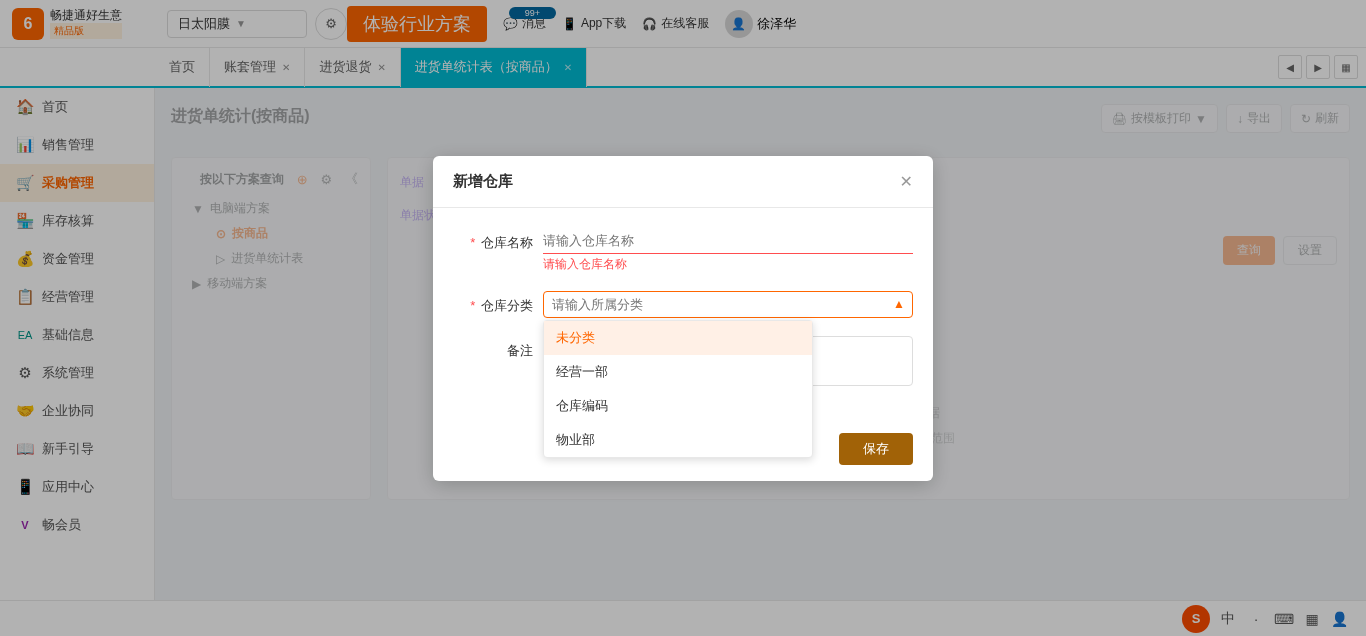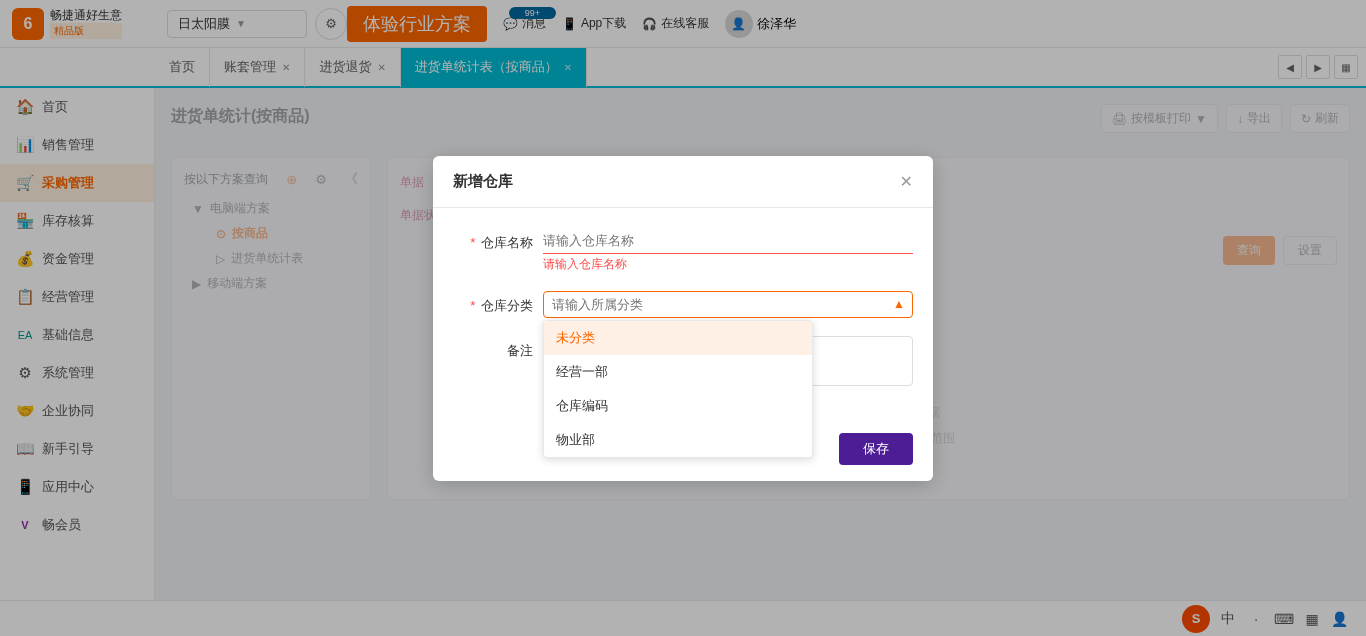--- a/index.html
+++ b/index.html
@@ -328,21 +328,21 @@
       color: #333;
       min-height: 50px;
     }
     .modal-footer {
       display: flex;
       justify-content: flex-end;
       padding: 10px 20px 16px;
       gap: 10px;
     }
     .btn-save {
-      background: #4c1d95;
+      background: #a16207;
       color: #fff;
       border: none;
       border-radius: 4px;
       padding: 7px 24px;
       font-size: 13px;
       cursor: pointer;
     }
 
     
     .bottom-bar {
@@ -380,21 +380,21 @@
       display: flex; align-items: center;
     }
 
     
     .bg-content {
       opacity: 0.4;
     }
     .query-row {
       display: flex; align-items: center; gap: 12px; margin-bottom: 8px;
     }
-    .q-label { font-size: 12px; color: #be185d; }
+    .q-label { font-size: 12px; color: #8b5cf6; }
     .q-input {
       border: 1px solid #ddd; border-radius: 4px; padding: 4px 8px; font-size: 12px; width: 160px;
     }
     .q-btn {
       background: #ff6600; color: #fff; border: none; border-radius: 4px; padding: 5px 14px; font-size: 12px; cursor: pointer;
     }
     .q-btn-outline {
       background: #fff; color: #555; border: 1px solid #ddd; border-radius: 4px; padding: 5px 14px; font-size: 12px; cursor: pointer;
     }
   </style>
@@ -540,21 +540,21 @@
           <span>↻</span>
           <span>刷新</span>
         </div>
       </div>
     </div>
 
     <div style="display:flex; gap:16px;">
 
       <div style="width:200px; background:#fff; border:1px solid #e8e8e8; border-radius:4px; padding:12px;">
         <div style="display:flex; align-items:center; justify-content:space-between; margin-bottom:8px;">
-          <span style="font-size:12px; font-weight:normal; color:#333;">按以下方案查询</span>
+          <span style="font-size:12px; font-weight:bold; color:#333;margin-left:16px;">按以下方案查询</span>
           <span style="cursor:pointer; color:#ff6600;">⊕</span>
           <span style="cursor:pointer; color:#666;">⚙</span>
           <span style="cursor:pointer; color:#666;">《</span>
         </div>
         <div class="scheme-tree">
           <div class="scheme-node">
             <span>▼</span>
             <span>电脑端方案</span>
           </div>
           <div class="scheme-child">

